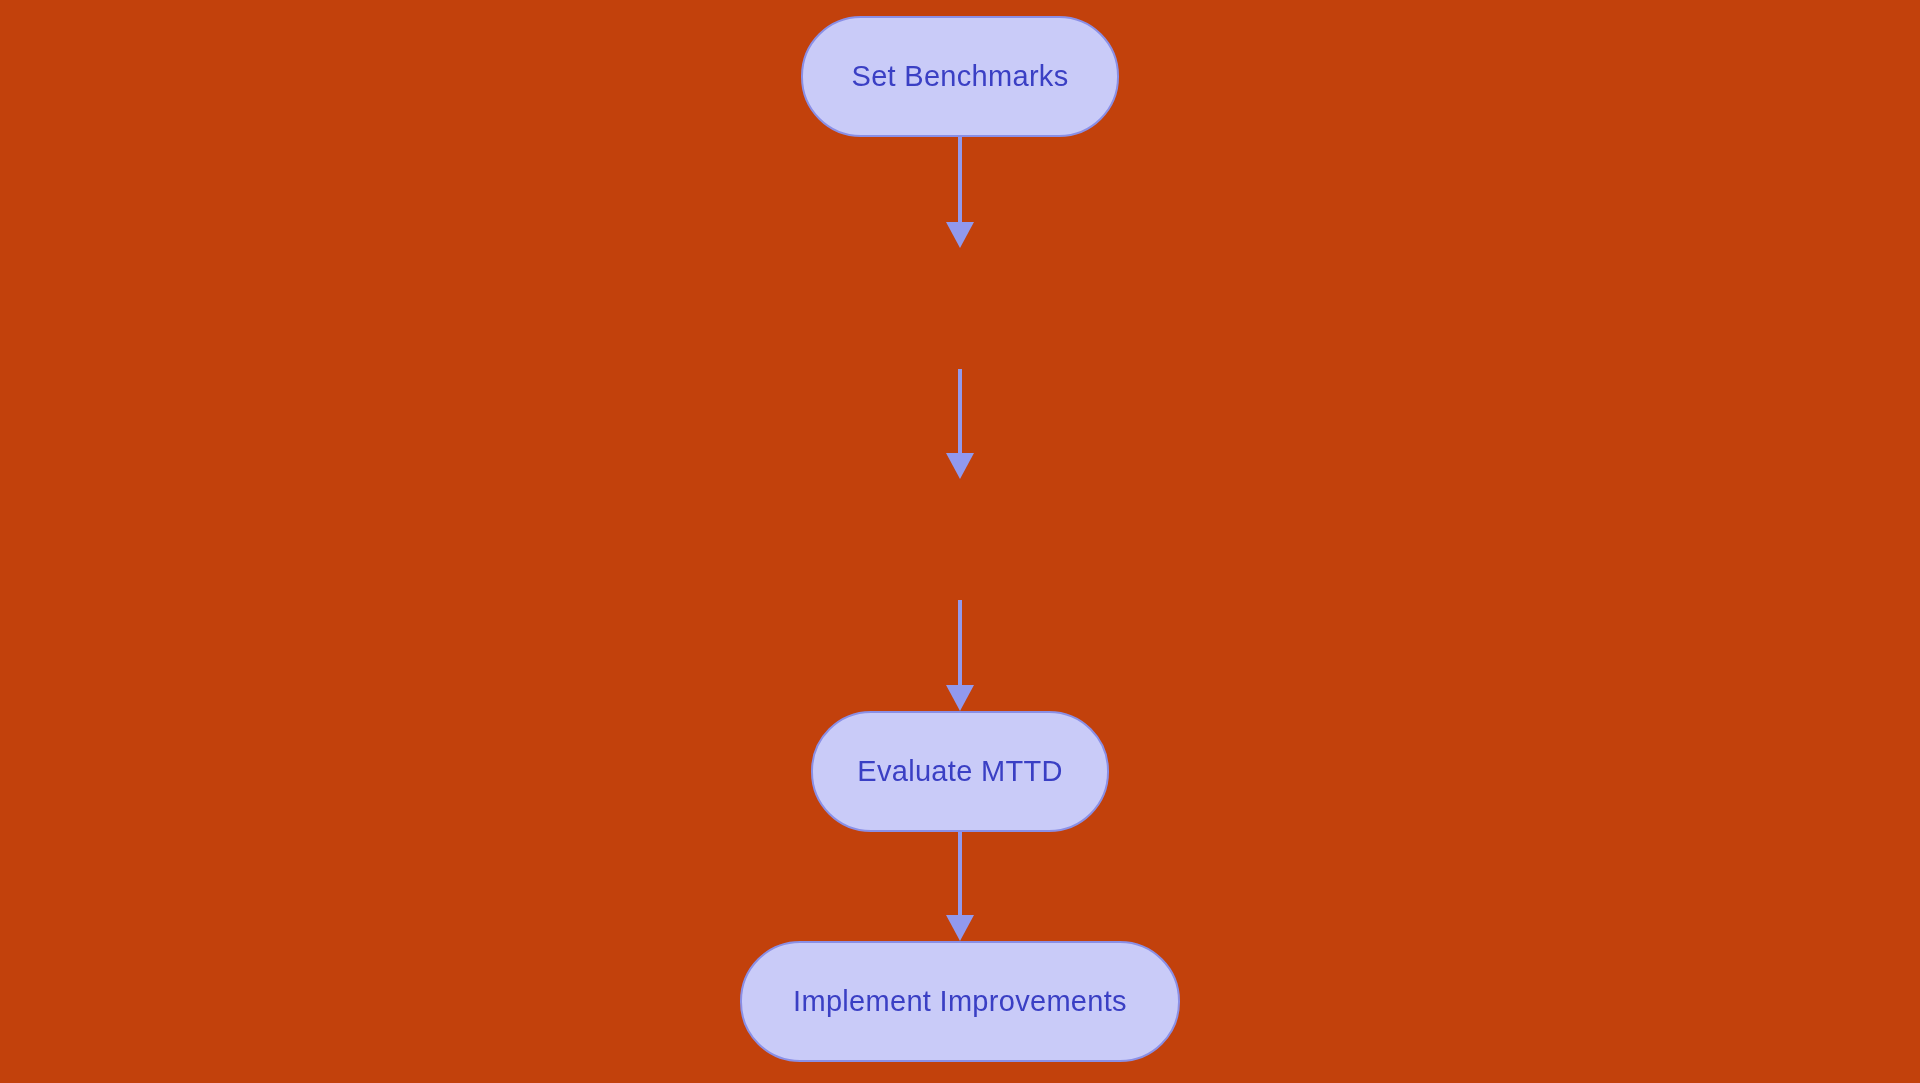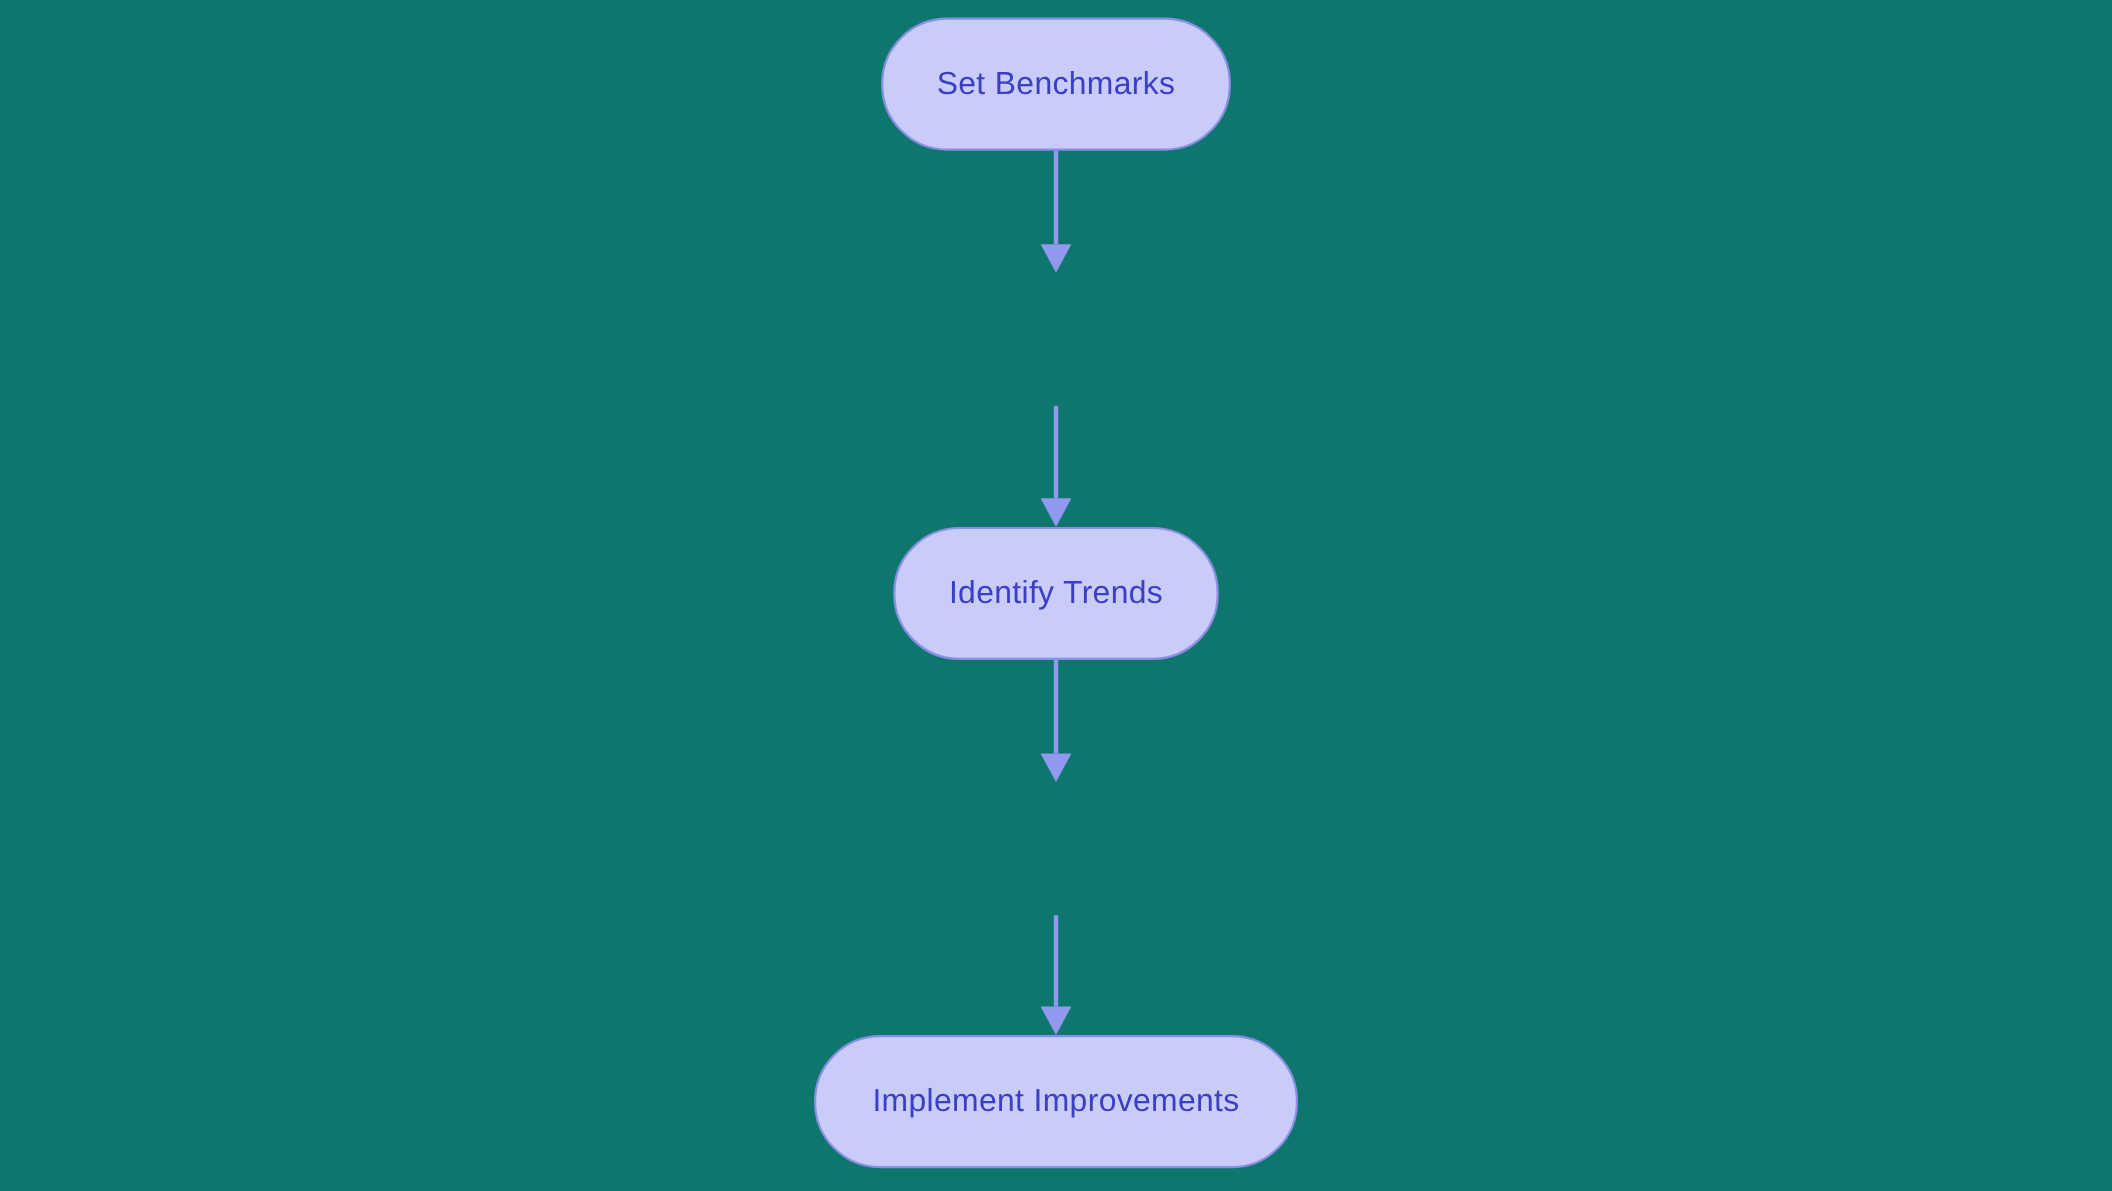--- a/index.html
+++ b/index.html
@@ -5,21 +5,21 @@
   html, body {
     margin: 0;
     padding: 0;
     background: #ffffff;
     font-family: "Liberation Sans", "DejaVu Sans", sans-serif;
   }
   .canvas {
     position: relative;
     width: 1920px;
     height: 1083px;
-    background: #0f766e;
+    background: #c2410c;
     overflow: hidden;
   }
   .flow-node {
     position: absolute;
     left: 50%;
     transform: translateX(-50%);
     height: 121px;
     box-sizing: border-box;
     background: #c9cbf8;
     border: 2px solid #8a8fe6;
@@ -76,29 +76,29 @@
     <div class="line"></div>
     <div class="head"></div>
   </div>
 
 
   <div class="connector conn-2">
     <div class="line"></div>
     <div class="head"></div>
   </div>
 
-  <div class="flow-node node-3">
-    <span>Identify Trends</span>
-  </div>
 
   <div class="connector conn-3">
     <div class="line"></div>
     <div class="head"></div>
   </div>
 
+  <div class="flow-node node-4">
+    <span>Evaluate MTTD</span>
+  </div>
 
   <div class="connector conn-4">
     <div class="line"></div>
     <div class="head"></div>
   </div>
 
   <div class="flow-node node-5">
     <span>Implement Improvements</span>
   </div>
 

